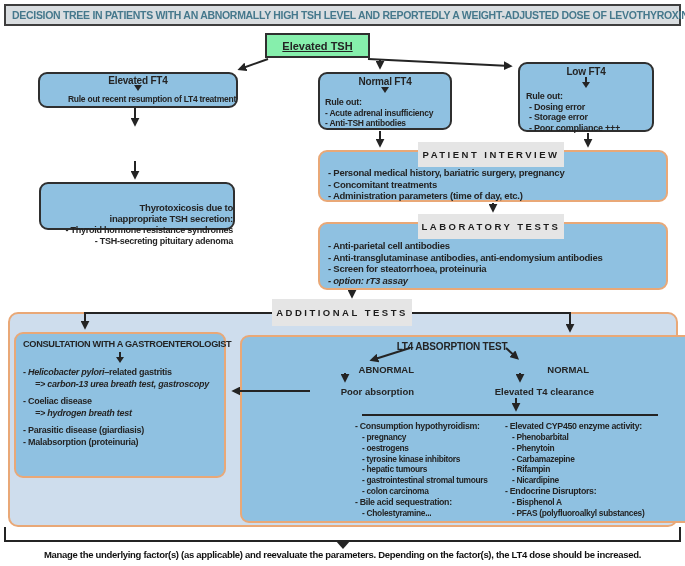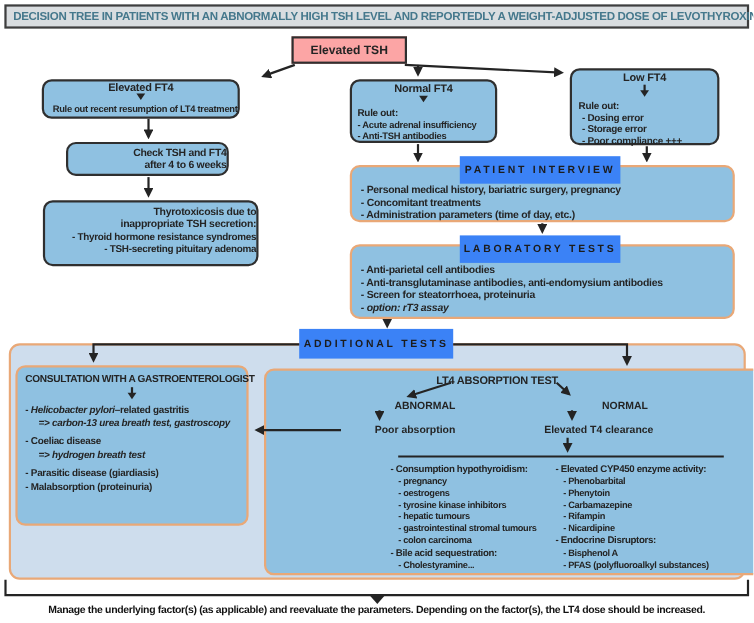--- a/index.html
+++ b/index.html
@@ -10,35 +10,35 @@
   }
   .abs{ position:absolute; }
   .titlebar{
     left:4px; top:4px; width:677px; height:22px;
     background:#d9dde0; border:2px solid #3e3e3e;
     display:flex; align-items:center; justify-content:flex-start;
     padding-left:6px; font-weight:bold; font-size:10.5px; letter-spacing:-0.3px;
     color:#45788c; white-space:nowrap; z-index:10;
   }
   .white-node{
-    background:#fca5a5; border:2px solid #2f2f2f; z-index:10;
+    background:#86efac; border:2px solid #2f2f2f; z-index:10;
     display:flex; align-items:center; justify-content:center;
-    font-weight:bold; font-size:11px;
+    font-weight:bold; font-size:11px;text-decoration:underline;
   }
   .node{
     background:#8fc1e1; border:2px solid #2f2f2f; border-radius:9px; z-index:10;
   }
   .obox{
     background:#8fc1e1; border:2px solid #e9a877; border-radius:9px; z-index:10;
   }
   .panel{
     background:#cedded; border:2px solid #e9a877; border-radius:10px; z-index:5;
   }
   .tab{
-    background:#3b82f6; color:#1c1c1c; font-weight:bold; letter-spacing:2.5px;
+    background:#e5e5e5; color:#1c1c1c; font-weight:bold; letter-spacing:2.5px;
     font-size:9.5px; display:flex; align-items:center; justify-content:center;
     z-index:30; white-space:nowrap;
   }
   .bt{ font-weight:bold; font-size:10px; text-align:center; letter-spacing:-0.2px; }
   .bb{ font-weight:bold; font-size:8.5px; letter-spacing:-0.25px; line-height:10.5px; }
   .bb95{ font-weight:bold; font-size:9.5px; letter-spacing:-0.25px; line-height:11px; }
   .center{ text-align:right; }
   .tri{
     width:0; height:0; border:4px solid transparent; border-top:6px solid #242424;
     margin:0 auto;
@@ -68,32 +68,28 @@
 <body>
 
 <div class="page">
 
   <div class="abs titlebar">DECISION TREE IN PATIENTS WITH AN ABNORMALLY HIGH TSH LEVEL AND REPORTEDLY A WEIGHT-ADJUSTED DOSE OF LEVOTHYROXINE</div>
 
   <div class="abs white-node" style="left:265px;top:33px;width:105px;height:25px;">
     <span>Elevated TSH</span>
   </div>
 
-  <div class="abs node" style="left:38px;top:72px;width:180px;height:36px;padding-top:1px;">
+  <div class="abs node" style="left:38px;top:72px;width:200px;height:36px;padding-top:1px;">
     <div class="bt">Elevated FT4</div>
     <div class="tri" style="margin-top:-1px;"></div>
     <div class="bb center" style="margin-top:-1px;">Rule out recent resumption of LT4 treatment</div>
   </div>
 
-  <div class="abs node" style="left:60px;top:129px;width:148px;height:31px;padding-top:3px;">
-    <div class="bb95 center">Check TSH and FT4</div>
-    <div class="bb95 center">after 4 to 6 weeks</div>
-  </div>
-
-  <div class="abs node" style="left:39px;top:182px;width:196px;height:60px;padding-top:3px;">
+
+  <div class="abs node" style="left:39px;top:182px;width:196px;height:48px;padding-top:18px;">
     <div class="bb95 center">Thyrotoxicosis due to</div>
     <div class="bb95 center">inappropriate TSH secretion:</div>
     <div class="bb center" style="font-size:9px;margin-top:1px;">- Thyroid hormone resistance syndromes</div>
     <div class="bb center" style="font-size:9px;">- TSH-secreting pituitary adenoma</div>
   </div>
 
   <div class="abs node" style="left:318px;top:72px;width:134px;height:58px;padding:2px 5px 0 5px;">
     <div class="bt">Normal FT4</div>
     <div class="tri"></div>
     <div class="bb" style="font-size:9px;">Rule out:</div>

